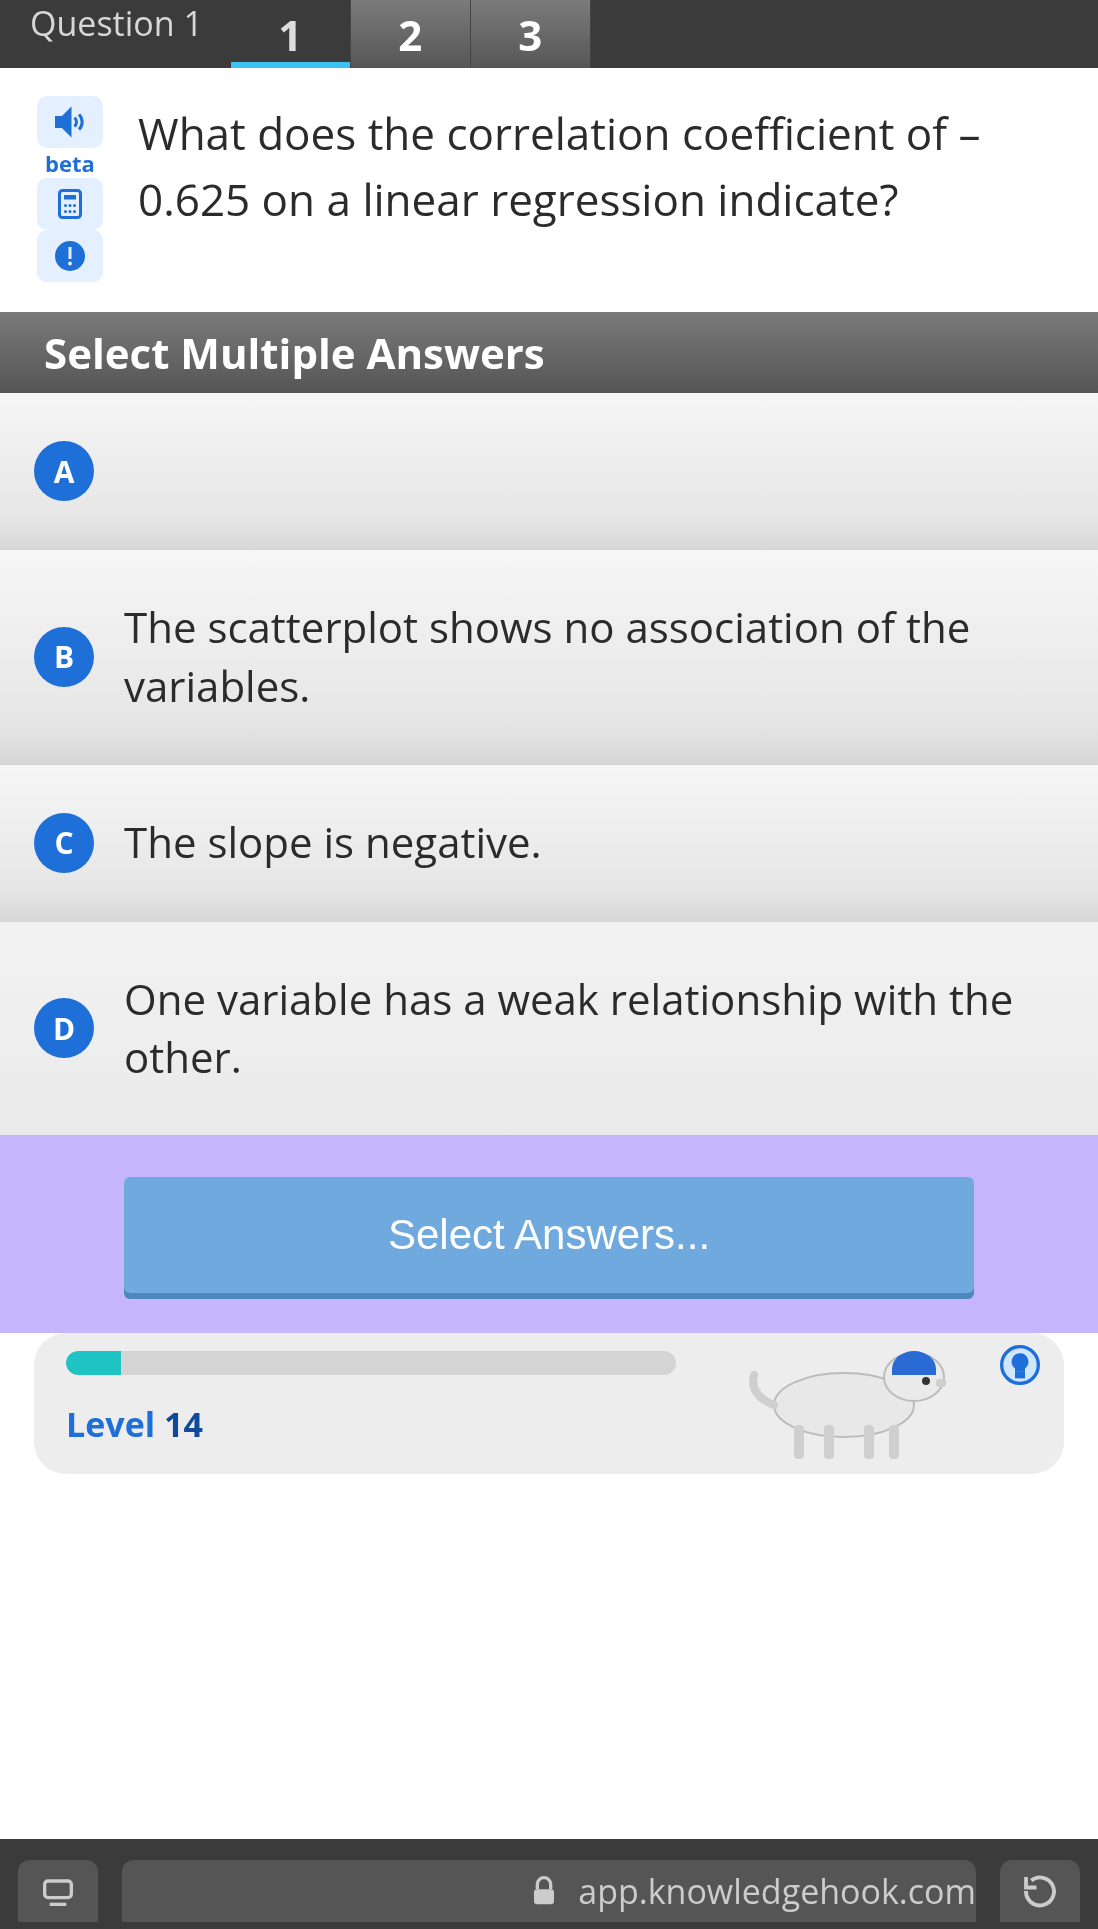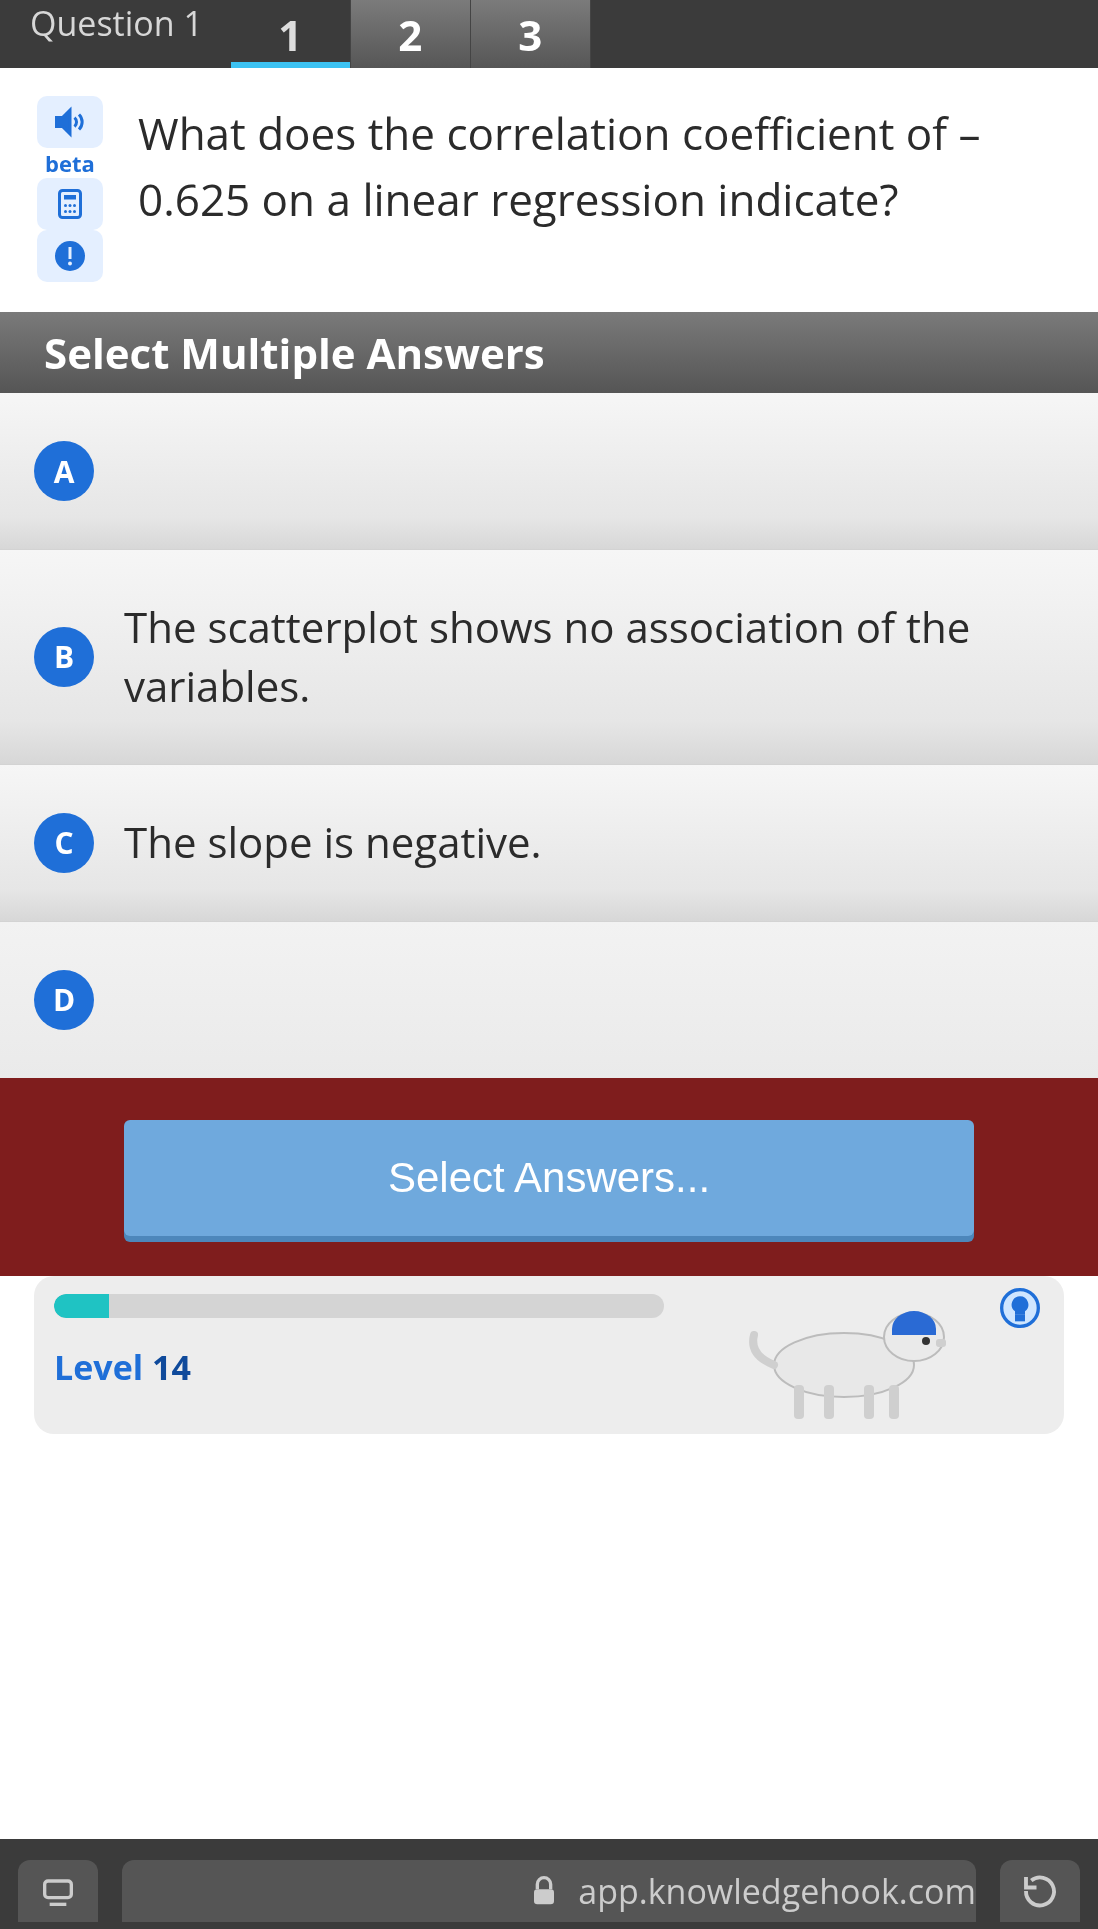--- a/index.html
+++ b/index.html
@@ -99,41 +99,41 @@
     font-size: 30px;
     display: flex; align-items: center; justify-content: center;
   }
   .answer-text {
     font-size: 42px;
     color: #2b2b2b;
     line-height: 1.4;
   }
 
   
-  .select-wrap { background: #7f1d1d; padding: 42px 0 40px 0; display: flex; justify-content: center; }
+  .select-wrap { background: #c4b5fd; padding: 42px 0 40px 0; display: flex; justify-content: center; }
   .select-btn {
     width: 850px;
     padding: 34px 0;
     background: #6fa9dd;
     color: #fff;
     font-size: 42px;
     border: none;
     border-radius: 6px;
     box-shadow: 0 6px 0 #4d87bb;
     text-align: center;
   }
 
   
   .level-wrap {
     margin: 0 34px 22px 34px;
     background: #ededed;
-    border-radius: 20px;
-    padding: 18px 26px 22px 20px;
+    border-radius: 32px;
+    padding: 18px 26px 22px 32px;
     position: relative;
-    height: 158px;
+    height: 141px;
   }
   .progress-track {
     width: 610px; height: 24px;
     background: #d4d4d4;
     border-radius: 12px;
     overflow: hidden;
   }
   .progress-fill {
     height: 100%;
     background: #1fc3c3;
@@ -244,20 +244,21 @@
   <div class="answer">
     <div class="letter">B</div>
     <div class="answer-text">The scatterplot shows no association of the variables.</div>
   </div>
   <div class="answer">
     <div class="letter">C</div>
     <div class="answer-text">The slope is negative.</div>
   </div>
   <div class="answer">
     <div class="letter">D</div>
+    <div class="answer-text">One variable has a weak relationship with the other.</div>
   </div>
 </div>
 
 <div class="select-wrap">
   <button class="select-btn">Select Answers...</button>
 </div>
 
 <div class="level-wrap">
   <div class="progress-track">
     <div class="progress-fill"></div>

